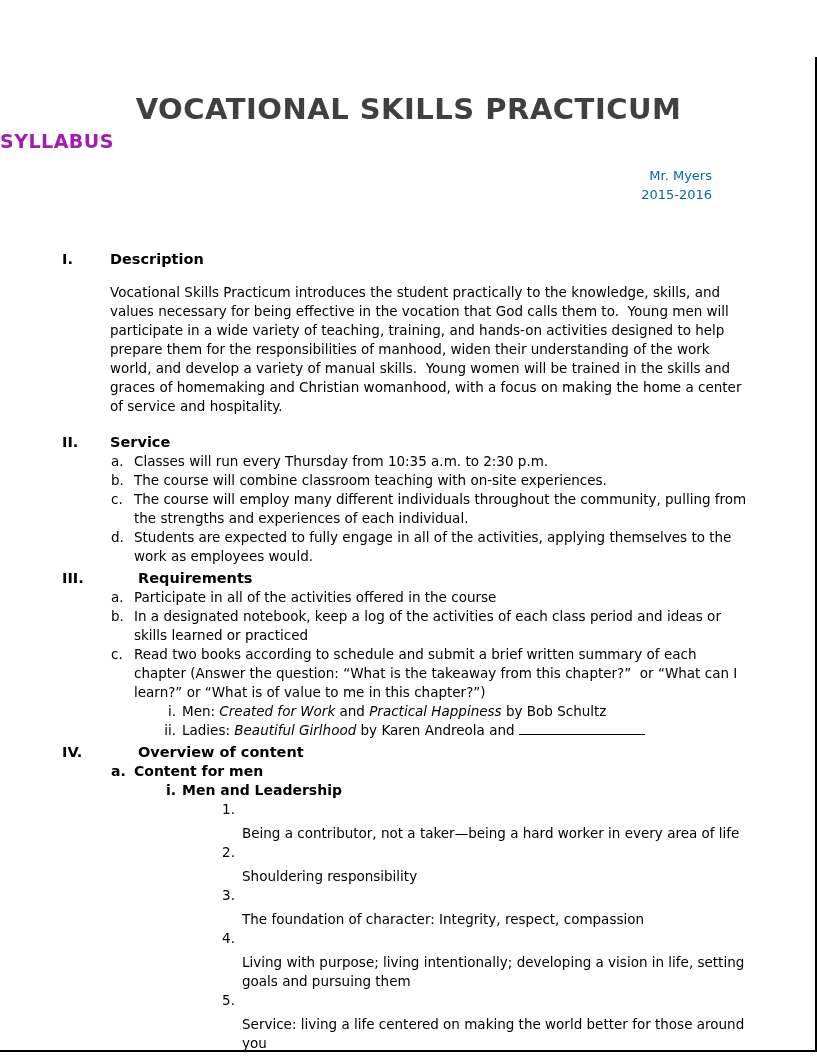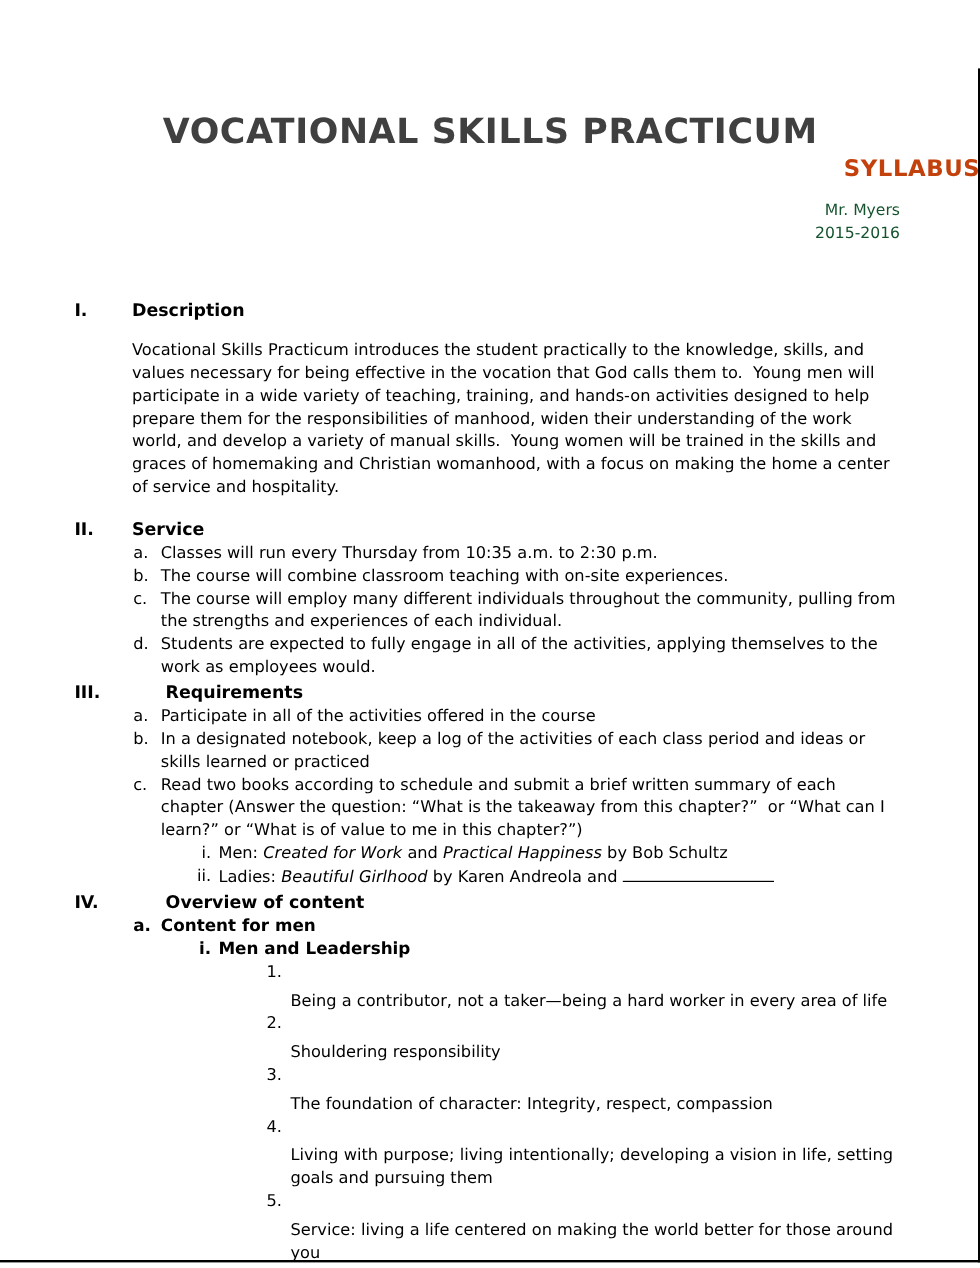--- a/index.html
+++ b/index.html
@@ -17,34 +17,34 @@
     margin-top: 92px;
     text-align: center;
     font-size: 29px;
     line-height: 34px;
     font-weight: bold;
     letter-spacing: 0.5px;
     color: #404040;
   }
   .doc-subtitle {
     margin-top: 5px;
-    text-align: right;
+    text-align: left;
     font-size: 19px;
     line-height: 21px;
     font-weight: bold;
     letter-spacing: 0.5px;
-    color: #c2410c;
+    color: #a21caf;
   }
   .byline {
     margin-top: 15px;
-    padding-right: 67px;
+    padding-right: 105px;
     text-align: right;
     font-size: 13px;
     line-height: 18.5px;
-    color: #14532d;
+    color: #0369a1;
   }
   .outline {
     margin-top: 46px;
     padding-left: 62px;
     padding-right: 70px;
     font-size: 13.5px;
     line-height: 19px;
   }
   .sec-heading {
     display: flex;

